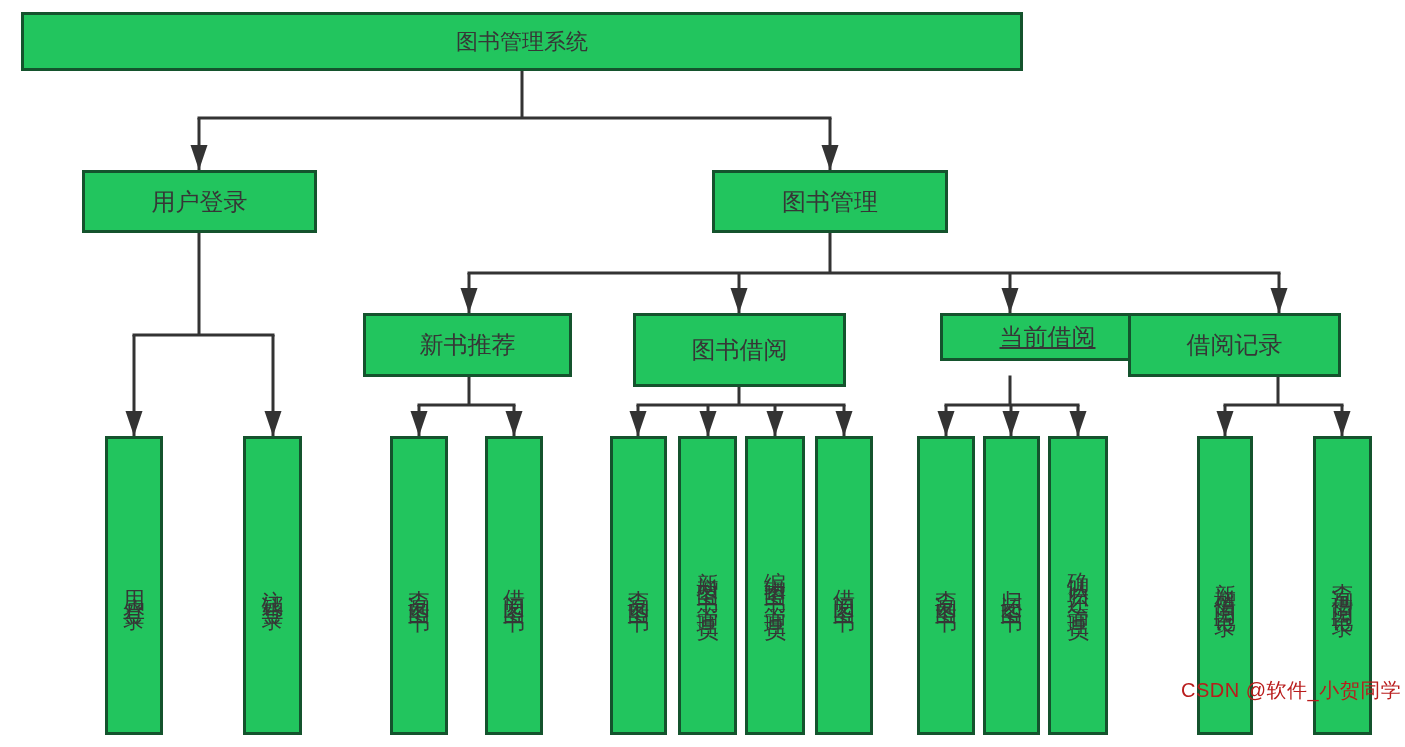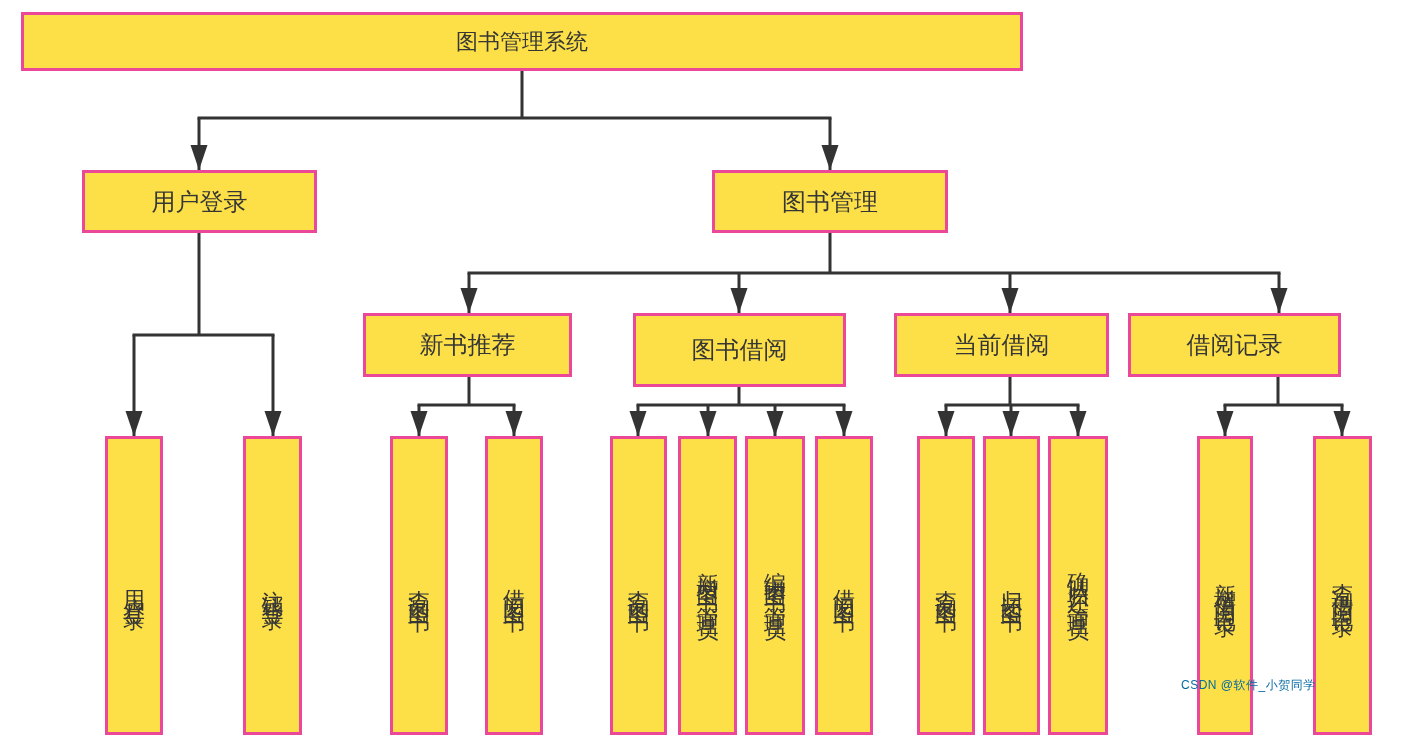--- a/index.html
+++ b/index.html
@@ -13,43 +13,43 @@
     overflow: hidden;
   }
   svg.wires {
     position: absolute;
     left: 0; top: 0;
     width: 1405px; height: 747px;
     pointer-events: none;
   }
   .box {
     position: absolute;
-    background: #fde047;
-    border: 3px solid #ec4899;
+    background: #22c55e;
+    border: 3px solid #14532d;
     display: flex;
     align-items: center;
     justify-content: center;
     color: #363636;
     z-index: 2;
   }
   .hbox { font-size: 24px; }
   .root-box { font-size: 22px; }
   .vbox span {
     writing-mode: vertical-rl;
     font-size: 22px;
     letter-spacing: 7px;
     line-height: 1;
     white-space: nowrap;
   }
   .watermark {
     position: absolute;
     left: 1181px;
     top: 677px;
-    font-size: 12px;
-    color: #0369a1;
+    font-size: 20px;
+    color: #b91c1c;
     letter-spacing: 0.5px;
     white-space: nowrap;
     z-index: 5;
   }
 </style>
 </head>
 <body>
 
 <div id="canvas">
 
@@ -106,21 +106,21 @@
   <div class="box hbox" style="left:712px; top:170px; width:236px; height:63px;">
     <span>图书管理</span>
   </div>
 
   <div class="box hbox" style="left:363px; top:313px; width:209px; height:64px;">
     <span>新书推荐</span>
   </div>
   <div class="box hbox" style="left:633px; top:313px; width:213px; height:74px;">
     <span>图书借阅</span>
   </div>
-  <div class="box hbox" style="left:894px; top:313px; width:215px; height:64px;">
+  <div class="box hbox" style="left:940px; top:313px; width:215px; height:48px;text-decoration:underline;">
     <span>当前借阅</span>
   </div>
   <div class="box hbox" style="left:1128px; top:313px; width:213px; height:64px;">
     <span>借阅记录</span>
   </div>
 
   <div class="box vbox" style="left:105px; top:436px; width:58px; height:299px;">
     <span>用户登录</span>
   </div>
   <div class="box vbox" style="left:243px; top:436px; width:59px; height:299px;">

